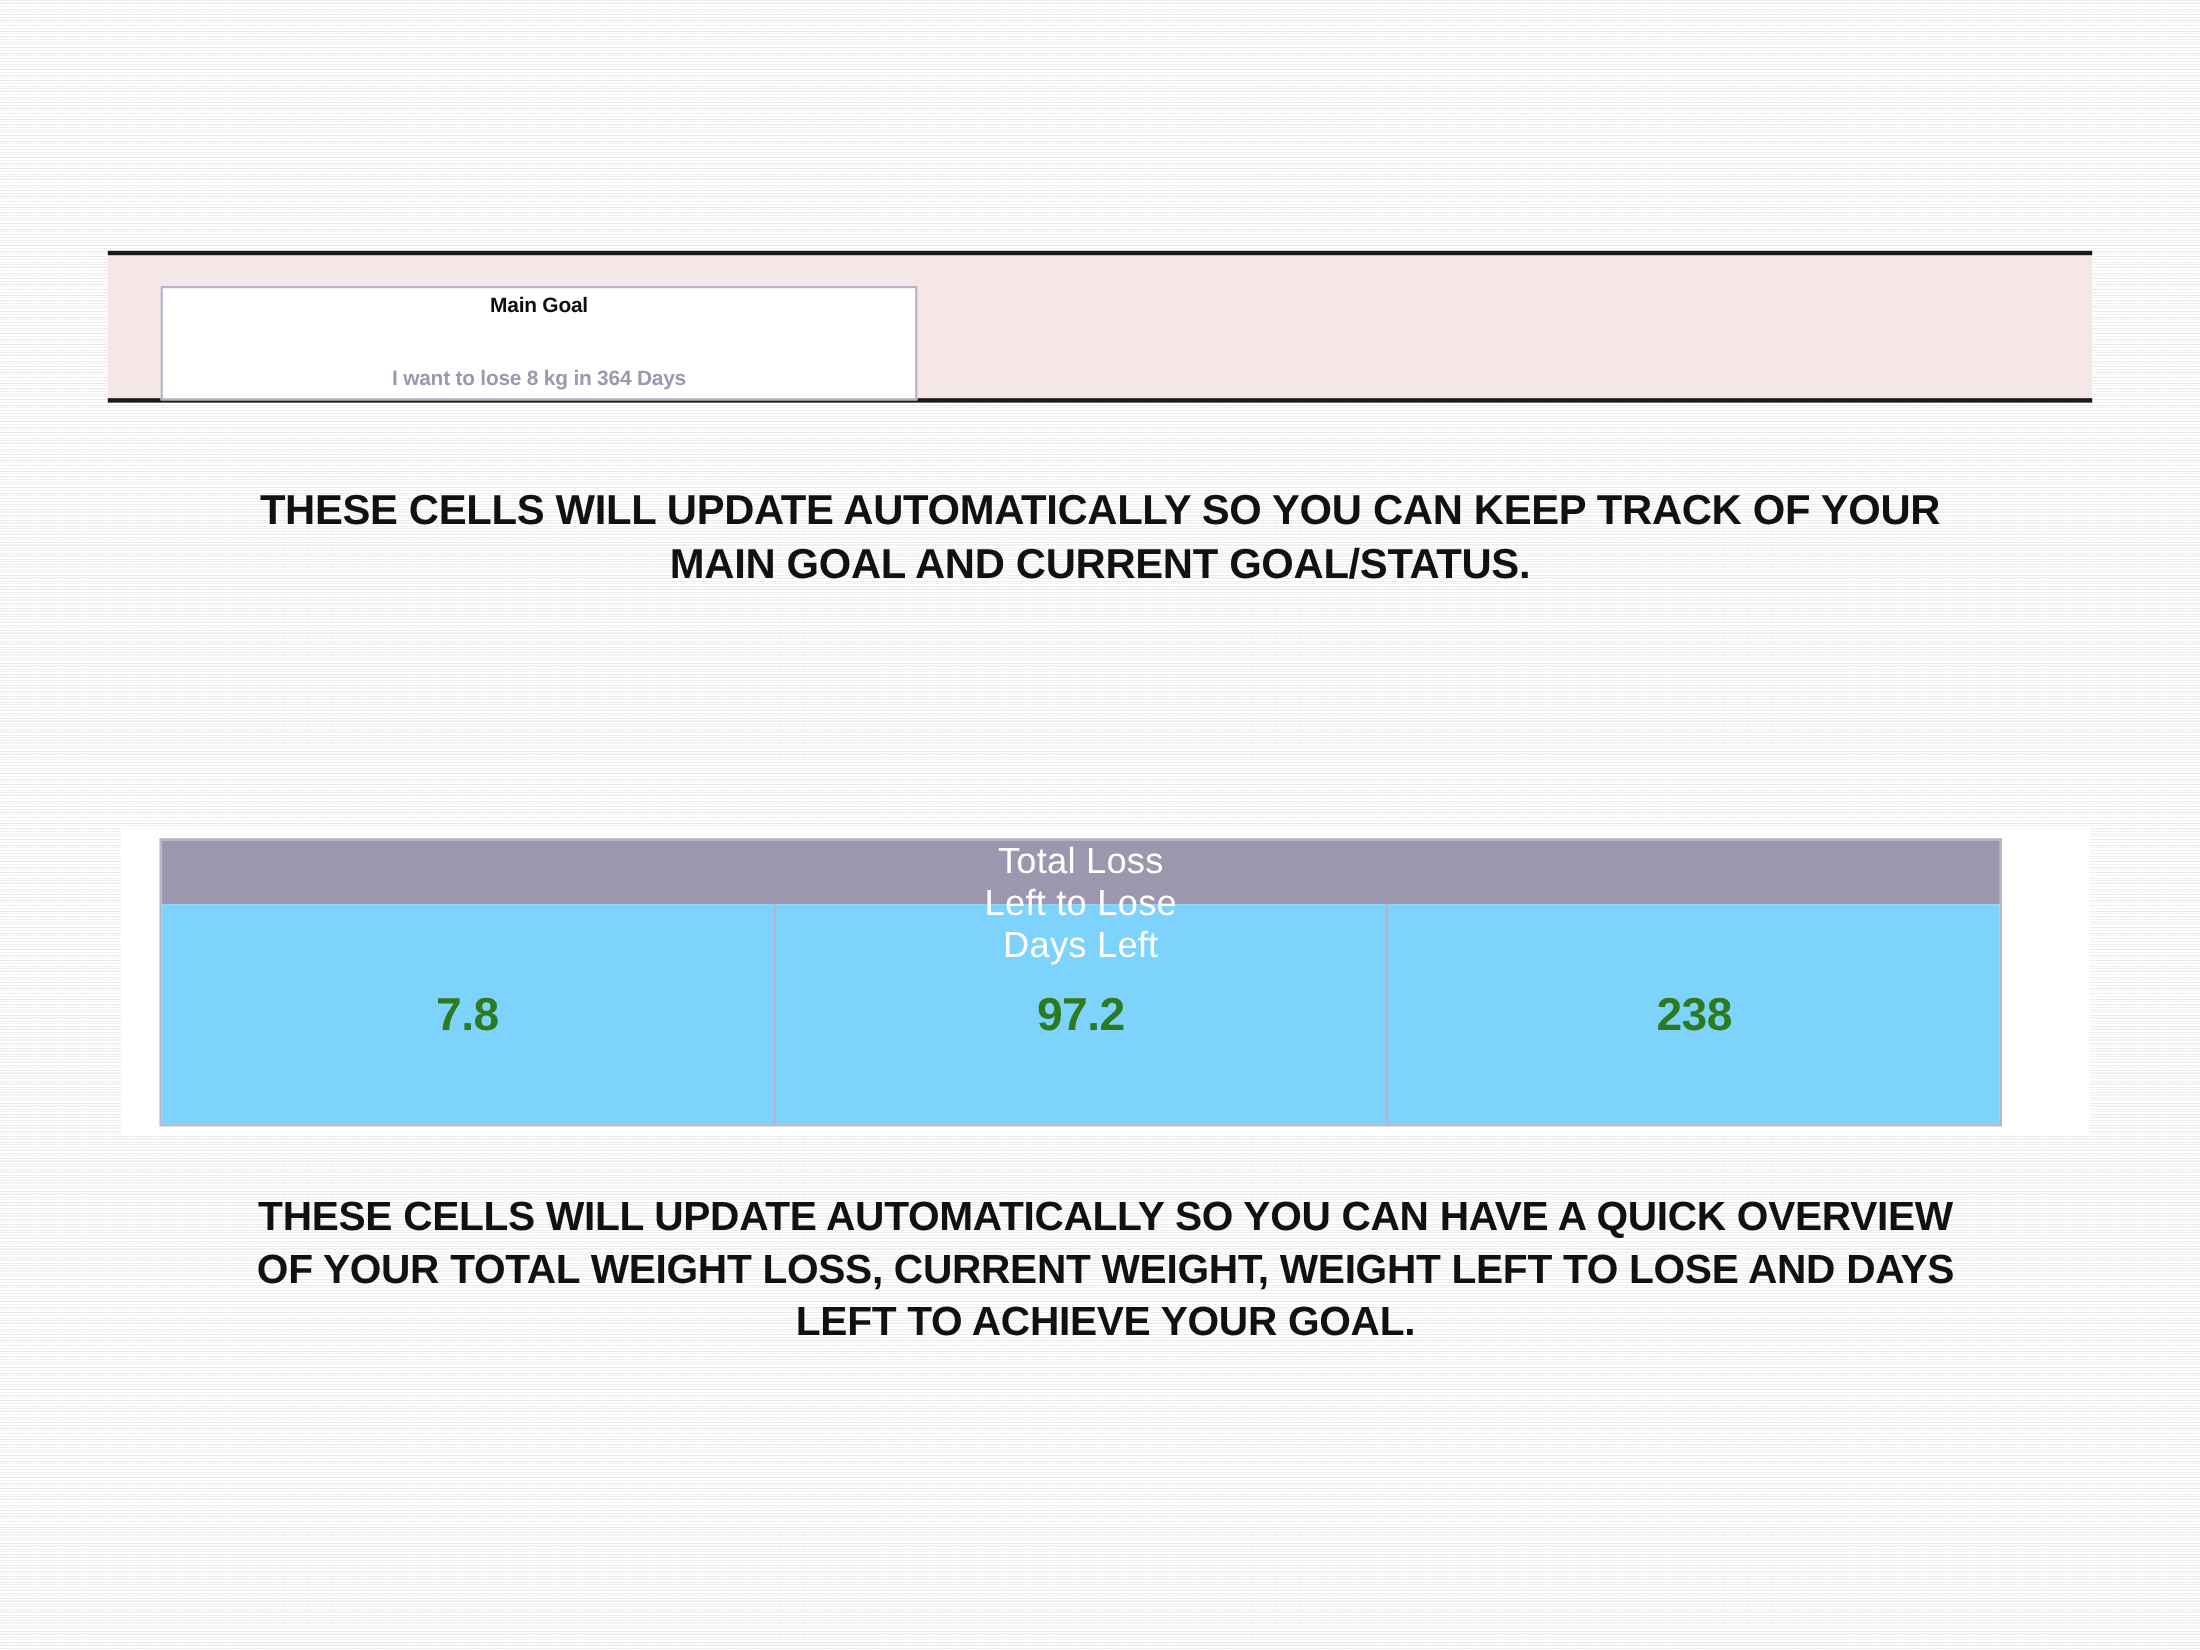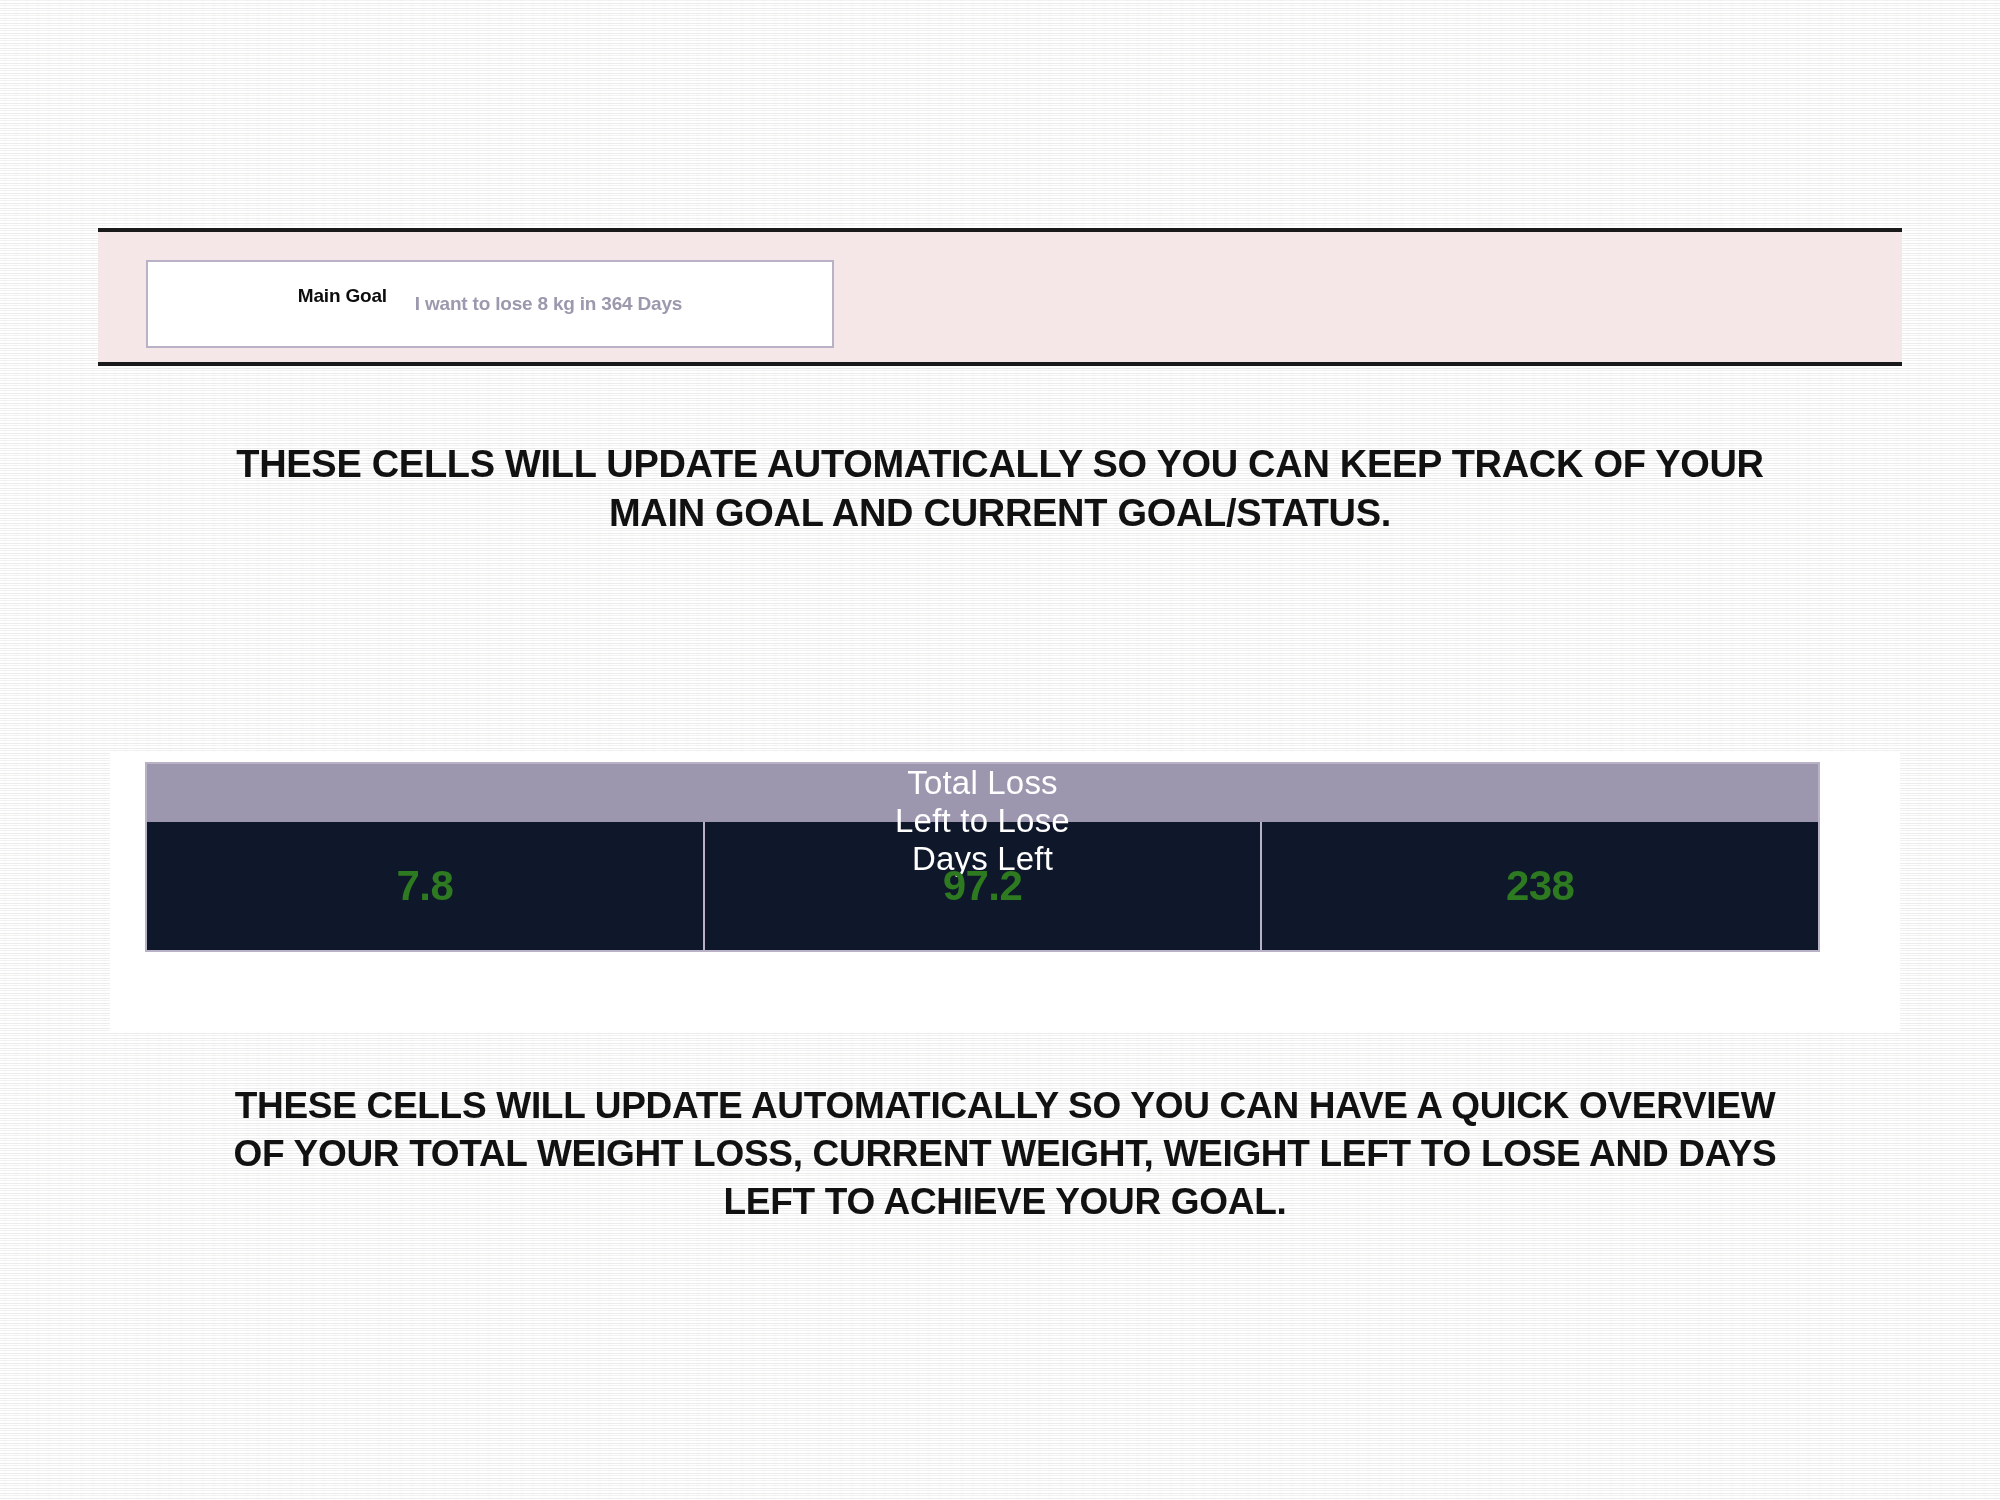--- a/index.html
+++ b/index.html
@@ -47,23 +47,23 @@
     border-top: 4px solid #1a1a1a;
     border-bottom: 4px solid #1a1a1a;
     box-sizing: border-box;
     display: flex;
     align-items: center;
   }
   .goal-card {
     background: #ffffff;
     border: 2px solid #b9b2c6;
     box-sizing: border-box;
-    height: 88px;
+    height: 104px;
     display: flex;
-    flex-direction: row;
+    flex-direction: column;
     align-items: center;
     justify-content: center;
     gap: 28px;
   }
   .goal-card.left {
     position: absolute;
     left: 48px;
     top: 28px;
     width: 688px;
   }
@@ -138,22 +138,22 @@
     display: flex;
     align-items: center;
     justify-content: center;
     color: #ffffff;
     font-size: 33px;
     font-weight: 400;
     letter-spacing: 0.2px;
   }
   .stats-body {
     display: flex;
-    background: #0f172a;
-    height: 128px;
+    background: #7dd3fc;
+    height: 200px;
   }
   .stats-body > div {
     flex: 1;
     display: flex;
     align-items: center;
     justify-content: center;
     border-left: 2px solid #b9b2c6;
     box-sizing: border-box;
     color: #2d7a21;
     font-size: 42px;

